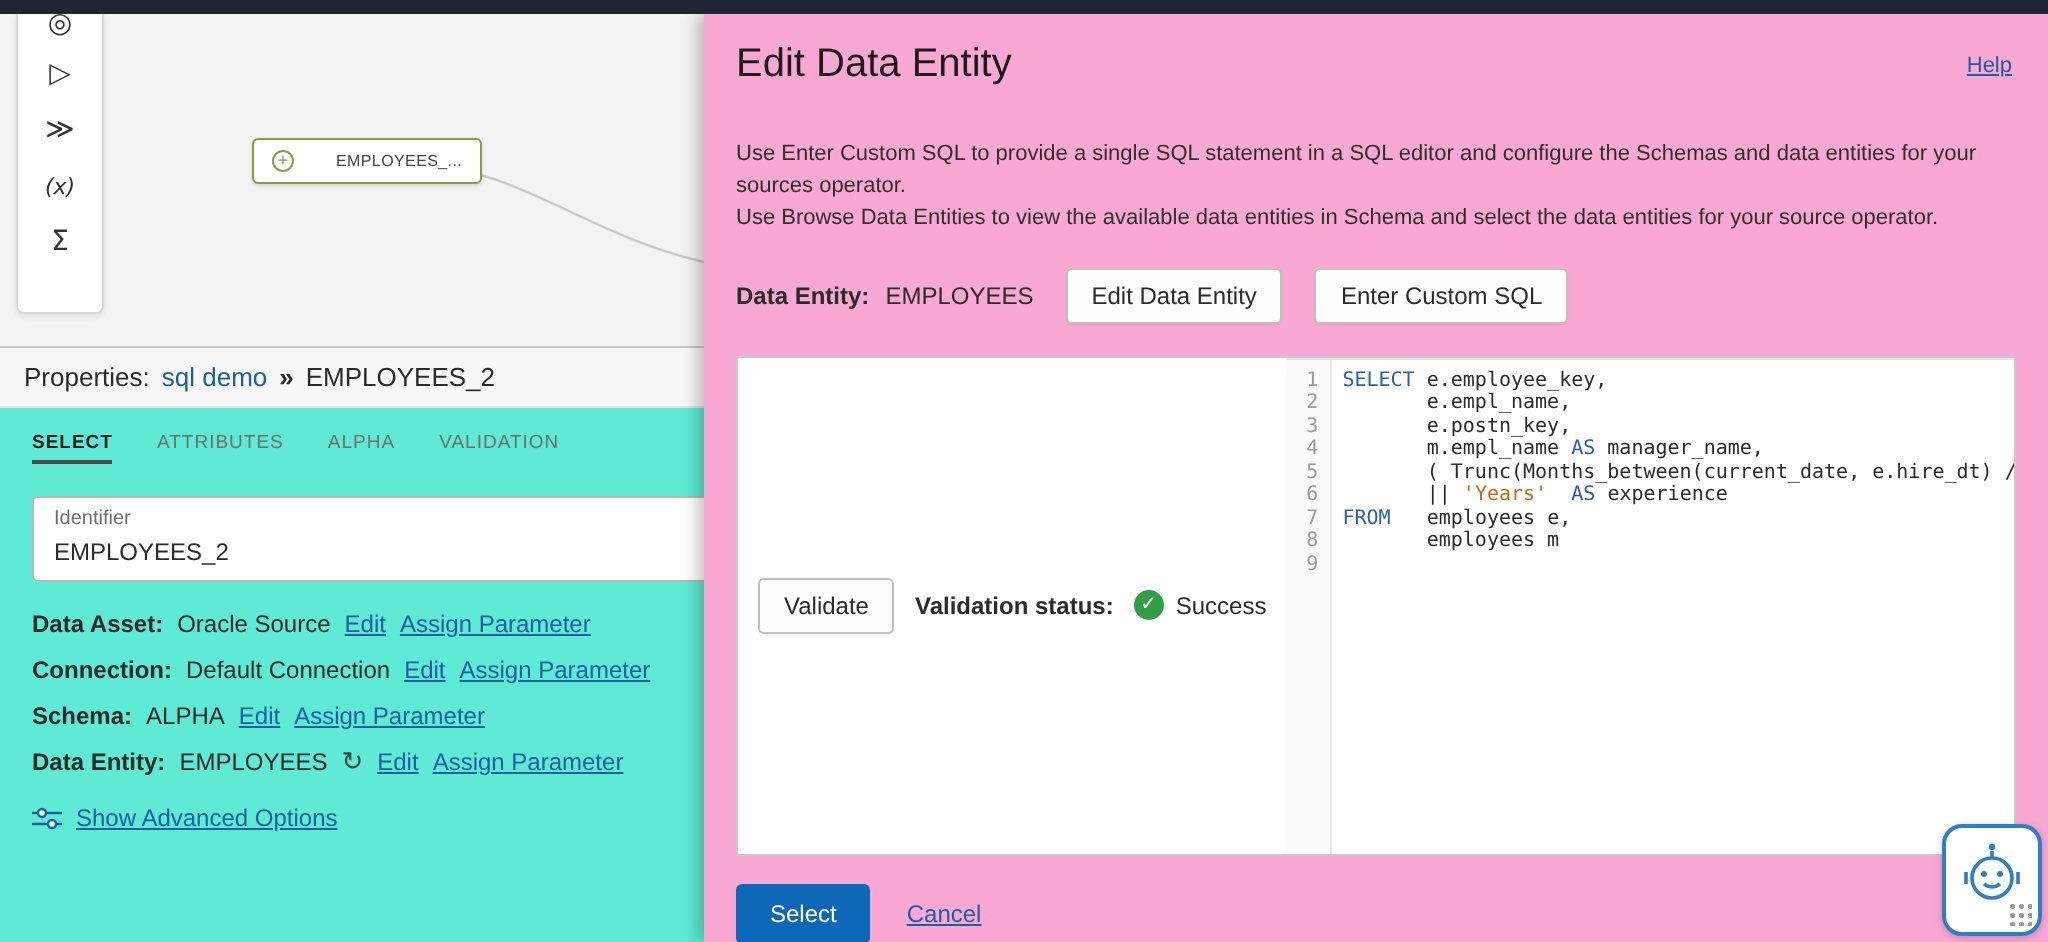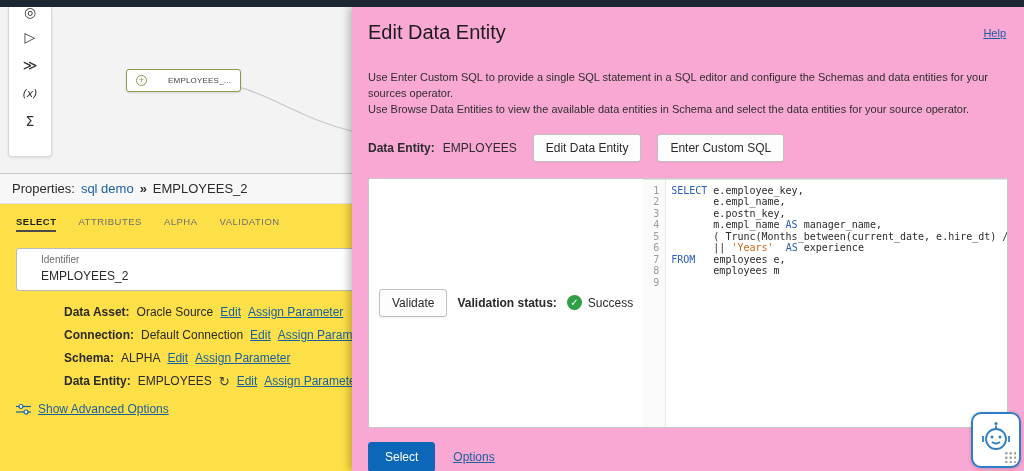--- a/index.html
+++ b/index.html
@@ -12,30 +12,30 @@
   .connector{position:absolute;top:0;left:0;width:100%;height:100%;}
   .palette{position:absolute;top:0;left:8px;width:44px;height:150px;background:#fff;border:1px solid #d8d8d8;border-top:none;border-radius:0 0 4px 4px;box-shadow:0 1px 3px rgba(0,0,0,.1);display:flex;flex-direction:column;align-items:center;overflow:hidden;z-index:2;}
   .pi{height:28px;width:100%;display:flex;align-items:center;justify-content:center;font-family:"DejaVu Sans",sans-serif;font-size:14px;color:#333;cursor:pointer;}
   .pi.cut{height:22px;margin-top:-6px;}
   .pi.ex{font-size:11px;font-style:italic;}
   .node{position:absolute;left:126px;top:62px;display:flex;align-items:center;gap:5px;background:#fff;border:1px solid var(--node-green,#8a9b50);border-radius:3px;padding:5px 9px;box-shadow:0 1px 2px rgba(0,0,0,.12);z-index:1;cursor:pointer;}
   .node-ic{width:11px;height:11px;border:1px solid var(--node-green,#8a9b50);border-radius:50%;color:var(--node-green,#8a9b50);font-size:9px;line-height:9px;display:flex;align-items:center;justify-content:center;}
   .node-label{font-size:8px;color:#444;letter-spacing:.2px;margin-left:16px;}
 
   
-  .props{position:absolute;top:173px;left:0;width:352px;bottom:0;background:#fde047;border-top:1px solid #c9c9c9;}
+  .props{position:absolute;top:173px;left:0;width:352px;bottom:0;background:#5eead4;border-top:1px solid #c9c9c9;}
   .props-header{height:30px;background:#f7f7f7;border-bottom:1px solid #e2e2e2;display:flex;align-items:center;gap:6px;padding:0 12px;font-size:13px;color:#2b2b2b;}
   .ph-sep{font-weight:bold;}
   .props-tabs{display:flex;gap:22px;padding:12px 16px 8px;font-size:9.5px;letter-spacing:.5px;color:#6e6e6e;}
   .ptab{cursor:pointer;padding-bottom:3px;border-bottom:2px solid transparent;}
   .ptab.active{color:#1e1e1e;font-weight:bold;border-bottom-color:#4a4a4a;}
-  .ident{margin:8px 0 14px 16px;width:370px;border:1px solid #b9b9b9;border-radius:3px;padding:5px 24px 7px;background:#fff;cursor:text;}
+  .ident{margin:8px 0 14px 16px;width:370px;border:1px solid #b9b9b9;border-radius:3px;padding:5px 10px 7px;background:#fff;cursor:text;}
   .ident-label{font-size:10px;color:#6d6d6d;}
   .ident-value{font-size:12px;color:#2b2b2b;margin-top:4px;}
-  .prow{display:flex;align-items:center;gap:7px;padding:0 16px;margin-bottom:9px;font-size:12px;white-space:nowrap;margin-left:48px;}
+  .prow{display:flex;align-items:center;gap:7px;padding:0 16px;margin-bottom:9px;font-size:12px;white-space:nowrap;}
   .plabel{font-weight:bold;color:#2b2b2b;}
   .pvalue{color:#2b2b2b;}
   .link{color:var(--link,#1a5f9e);cursor:pointer;text-decoration:none;}
   .link.u{text-decoration:underline;}
   .refresh{color:#444;font-size:13px;cursor:pointer;font-family:"DejaVu Sans",sans-serif;line-height:1;}
   .adv{display:flex;align-items:center;gap:7px;padding:5px 16px;font-size:12px;}
 
   
   .drawer{position:absolute;top:7px;left:352px;right:0;bottom:0;background:#f9a8d4;box-shadow:-3px 0 8px rgba(0,0,0,.25);padding:14px 16px;z-index:5;}
   .dtitle{font-size:20px;color:#1c1c1c;font-weight:400;}
@@ -204,21 +204,21 @@
             <span class="code">       employees m</span>
           </div>
           <div class="sql-line">
             <span class="ln">9</span>
           </div>
         </div>
     </div>
 
     <div class="drawer-foot">
       <button class="btn primary">Select</button>
-      <a class="link u">Options</a>
+      <a class="link u">Cancel</a>
     </div>
   </div>
 
   <div class="fab">
     <svg width="32" height="34" viewBox="0 0 32 34" fill="none" stroke="#2f7fc4" stroke-width="1.8">
       <circle cx="16" cy="3.5" r="1.6" fill="#2f7fc4" stroke="none"></circle>
       <line x1="16" y1="5.5" x2="16" y2="9"></line>
       <circle cx="16" cy="19" r="10"></circle>
       <circle cx="12" cy="17" r="1.5" fill="#2f7fc4" stroke="none"></circle>
       <circle cx="20" cy="17" r="1.5" fill="#2f7fc4" stroke="none"></circle>

